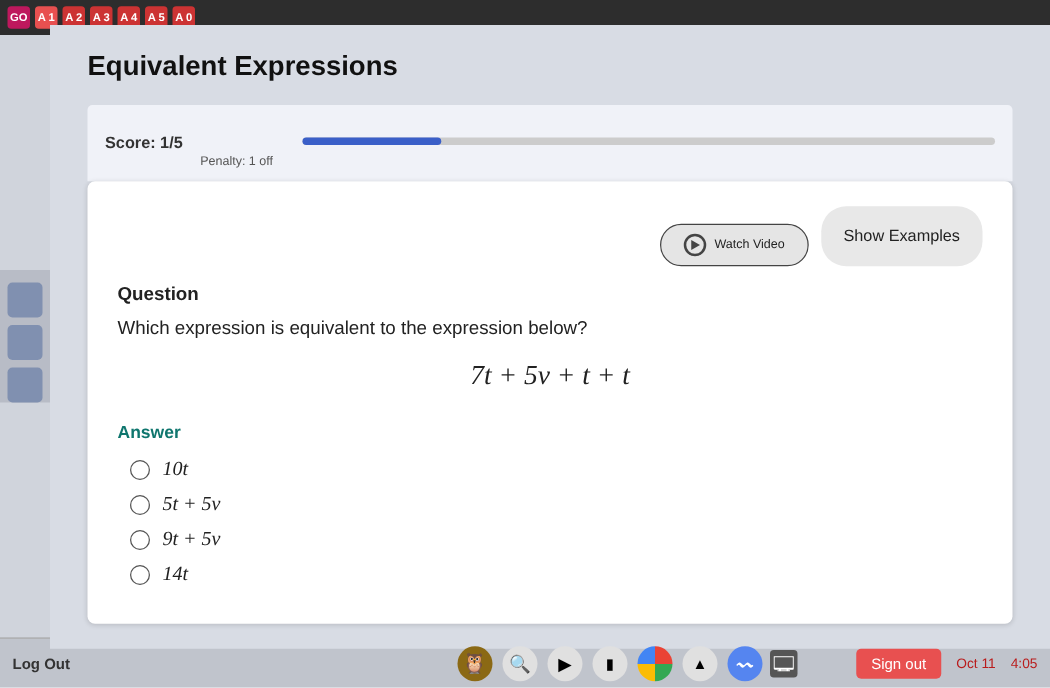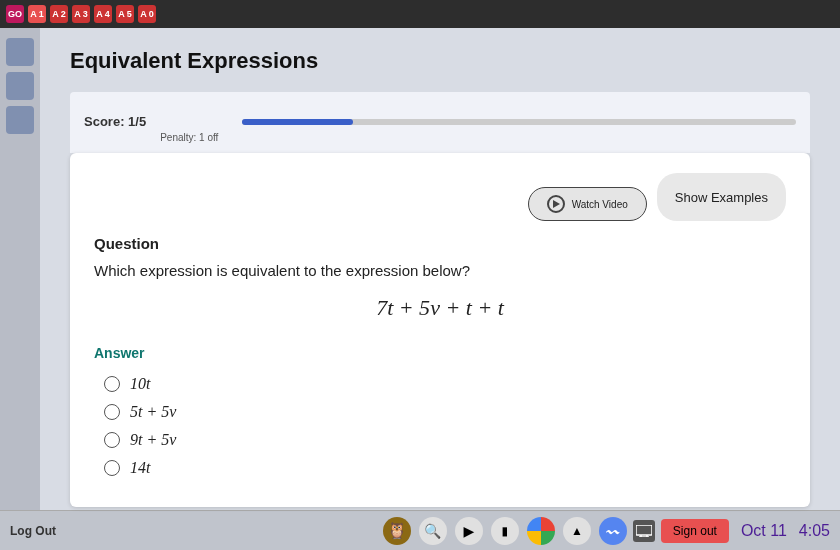--- a/index.html
+++ b/index.html
@@ -29,20 +29,21 @@
     }
     .icon-go { background: #be185d; font-size: 9px; }
     .icon-num { background: #e85050; font-size: 9px; }
     .icon-num2 { background: #cc3333; font-size: 9px; }
 
     
     .main-content {
       display: flex;
       height: calc(100% - 28px - 40px);
       background: #d0d4dc;
+      align-items: center;
     }
 
     
     .sidebar {
       width: 40px;
       background: #b8bcc6;
       display: flex;
       flex-direction: column;
       align-items: center;
       padding-top: 10px;
@@ -261,30 +262,31 @@
 
     .screen-icon {
       width: 22px; height: 22px;
       background: #555;
       border-radius: 3px;
       display: flex; align-items: center; justify-content: center;
     }
 
     .sign-out-btn {
       background: #e85050;
-      color: #000000;
+      color: #ffffff;
       border: none;
       border-radius: 4px;
       padding: 5px 12px;
       font-size: 12px;
       cursor: pointer;
+      margin-left: 41px;
     }
     .date-time {
-      font-size: 16px;
-      color: #4c1d95;
+      font-size: 11px;
+      color: #b91c1c;
       margin-left: 6px;
     }
 
     .option-math {
       font-style: italic;
       font-family: 'Times New Roman', serif;
       font-size: 16px;
     }
 
     .score-wrapper {

